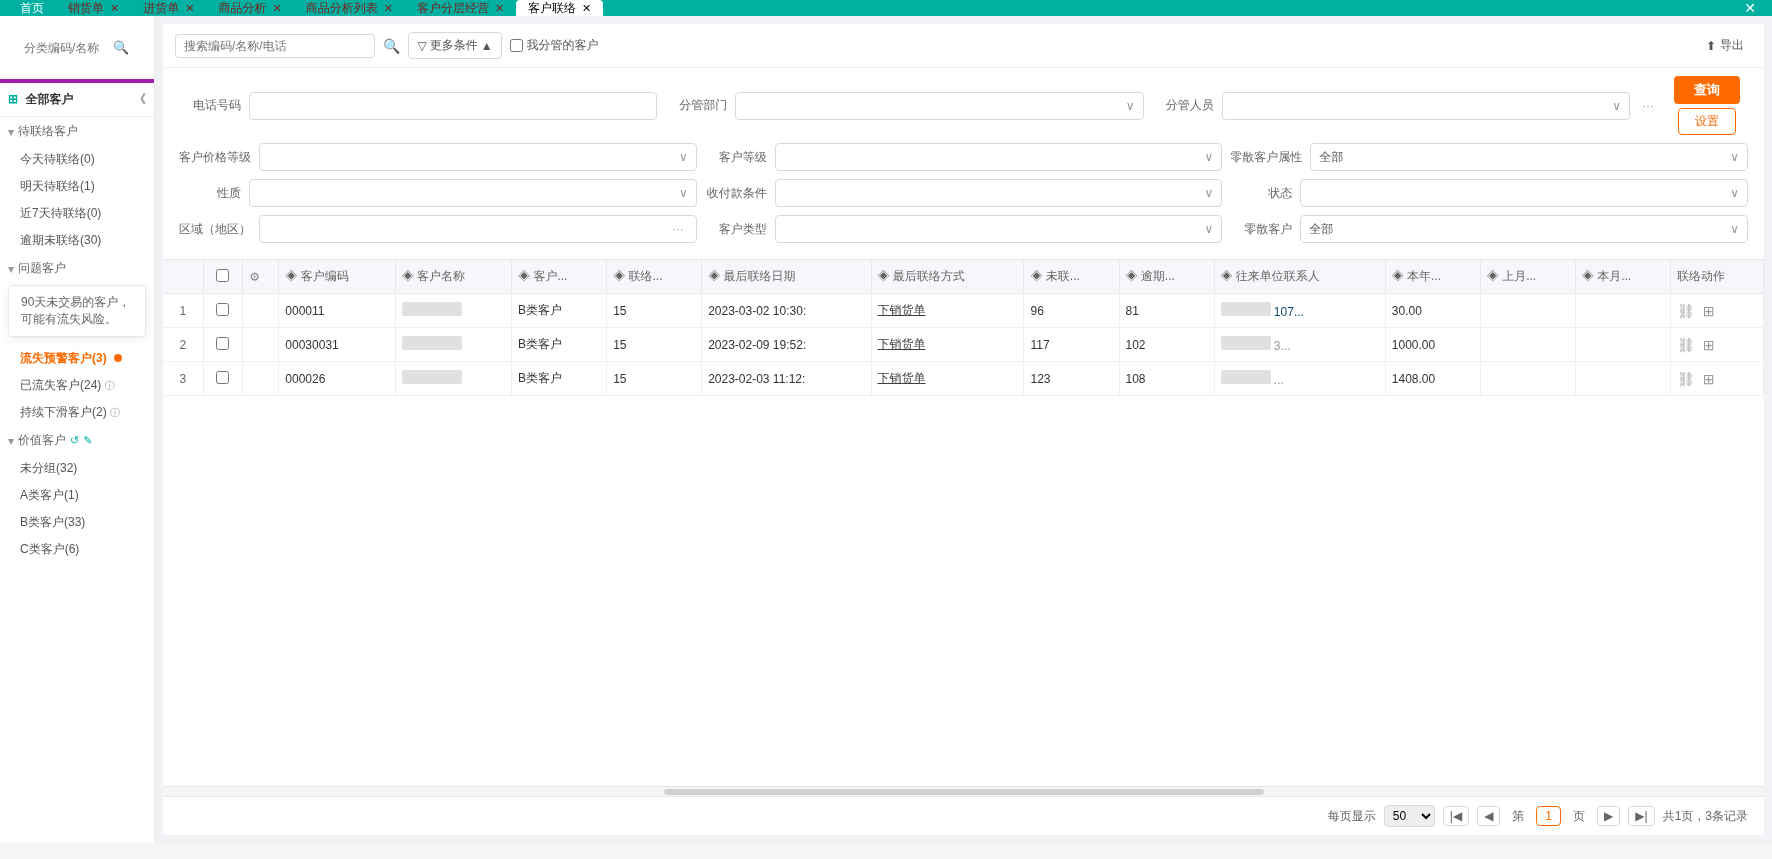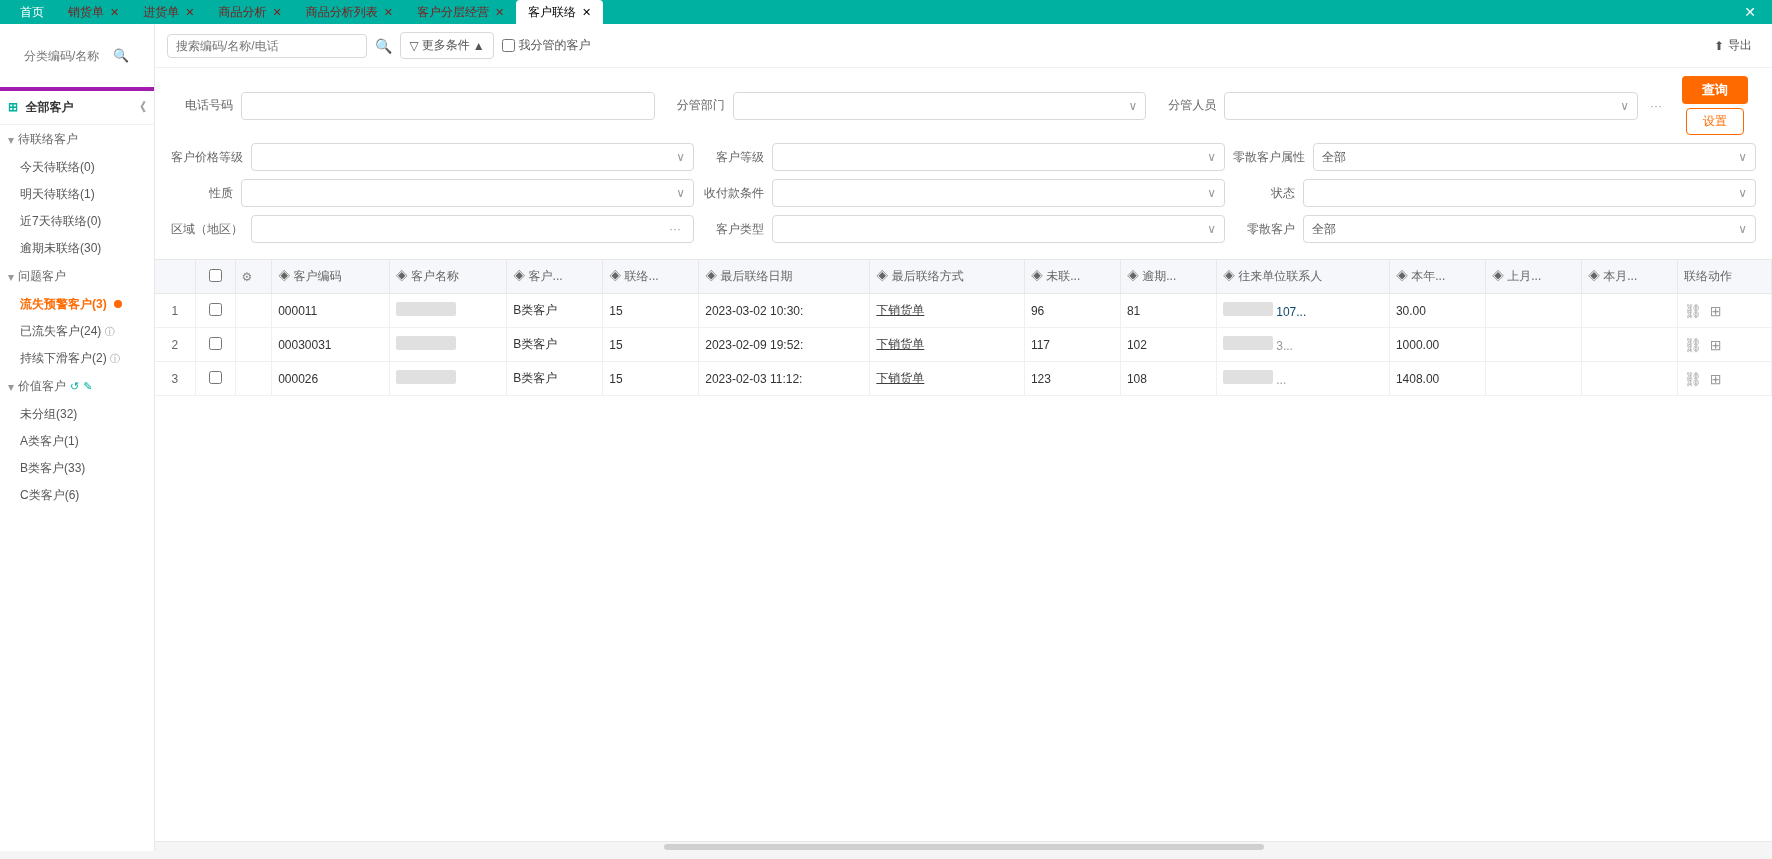--- a/index.html
+++ b/index.html
@@ -3,21 +3,21 @@
   <meta charset="utf-8">
   <style>
     * { box-sizing: border-box; margin: 0; padding: 0; font-family: 'Microsoft YaHei', Arial, sans-serif; font-size: 12px; }
     body { background: #f5f5f5; overflow: hidden; }
 
     
     .top-tabbar {
       background: #00b0a0;
       display: flex;
       align-items: center;
-      height: 24px;
+      height: 16px;
       padding: 0 8px;
       color: #fff;
     }
     .top-tab {
       display: flex;
       align-items: center;
       padding: 0 12px;
       height: 100%;
       cursor: pointer;
       white-space: nowrap;
@@ -142,21 +142,21 @@
       box-shadow: 0 2px 8px rgba(0,0,0,0.08);
     }
 
     
     .content-area {
       flex: 1;
       display: flex;
       flex-direction: column;
       overflow: hidden;
       background: #fff;
-      margin: 0;
+      margin: 8px;
     }
 
     
     .filter-bar {
       display: flex;
       align-items: center;
       padding: 8px 12px;
       border-bottom: 1px solid #f0f0f0;
       background: #fff;
       gap: 8px;
@@ -433,20 +433,21 @@
     </div>
     <div class="sidebar-item">今天待联络(0)</div>
     <div class="sidebar-item">明天待联络(1)</div>
     <div class="sidebar-item">近7天待联络(0)</div>
     <div class="sidebar-item">逾期未联络(30)</div>
 
     <div class="sidebar-group-label">
       <span class="arrow">▾</span>
       <span>问题客户</span>
     </div>
+    <div class="tooltip-box">90天未交易的客户，可能有流失风险。</div>
     <div class="sidebar-item active">
       流失预警客户(3) <span class="orange-dot"></span>
     </div>
     <div class="sidebar-item">已流失客户(24) <span style="font-size:10px;color:#999;">ⓘ</span></div>
     <div class="sidebar-item">持续下滑客户(2) <span style="font-size:10px;color:#999;">ⓘ</span></div>
 
     <div class="sidebar-group-label">
       <span class="arrow">▾</span>
       <span>价值客户</span>
       <span style="margin-left:4px;color:#00b0a0;cursor:pointer;font-size:11px;">↺</span>
@@ -687,14 +688,30 @@
       </td>
     </tr>
           </tbody>
       </table>
     </div>
 
     <div style="height:10px;background:#f5f5f5;border-top:1px solid #e8e8e8;display:flex;align-items:center;padding:0 16px;">
       <div style="width:600px;height:6px;background:#d0d0d0;border-radius:3px;margin:auto;cursor:pointer;"></div>
     </div>
 
+    <div class="pagination-bar">
+      <span class="pagination-label">每页显示</span>
+      <select class="page-size-select">
+        <option>50</option>
+        <option>100</option>
+        <option>200</option>
+      </select>
+      <button class="page-btn">|◀</button>
+      <button class="page-btn">◀</button>
+      <span style="padding:0 4px;font-size:12px;color:#666;">第</span>
+      <span class="page-num">1</span>
+      <span style="padding:0 4px;font-size:12px;color:#666;">页</span>
+      <button class="page-btn">▶</button>
+      <button class="page-btn">▶|</button>
+      <span class="total-label">共1页，3条记录</span>
+    </div>
   </div>
 </div>
 
 </body></html>

